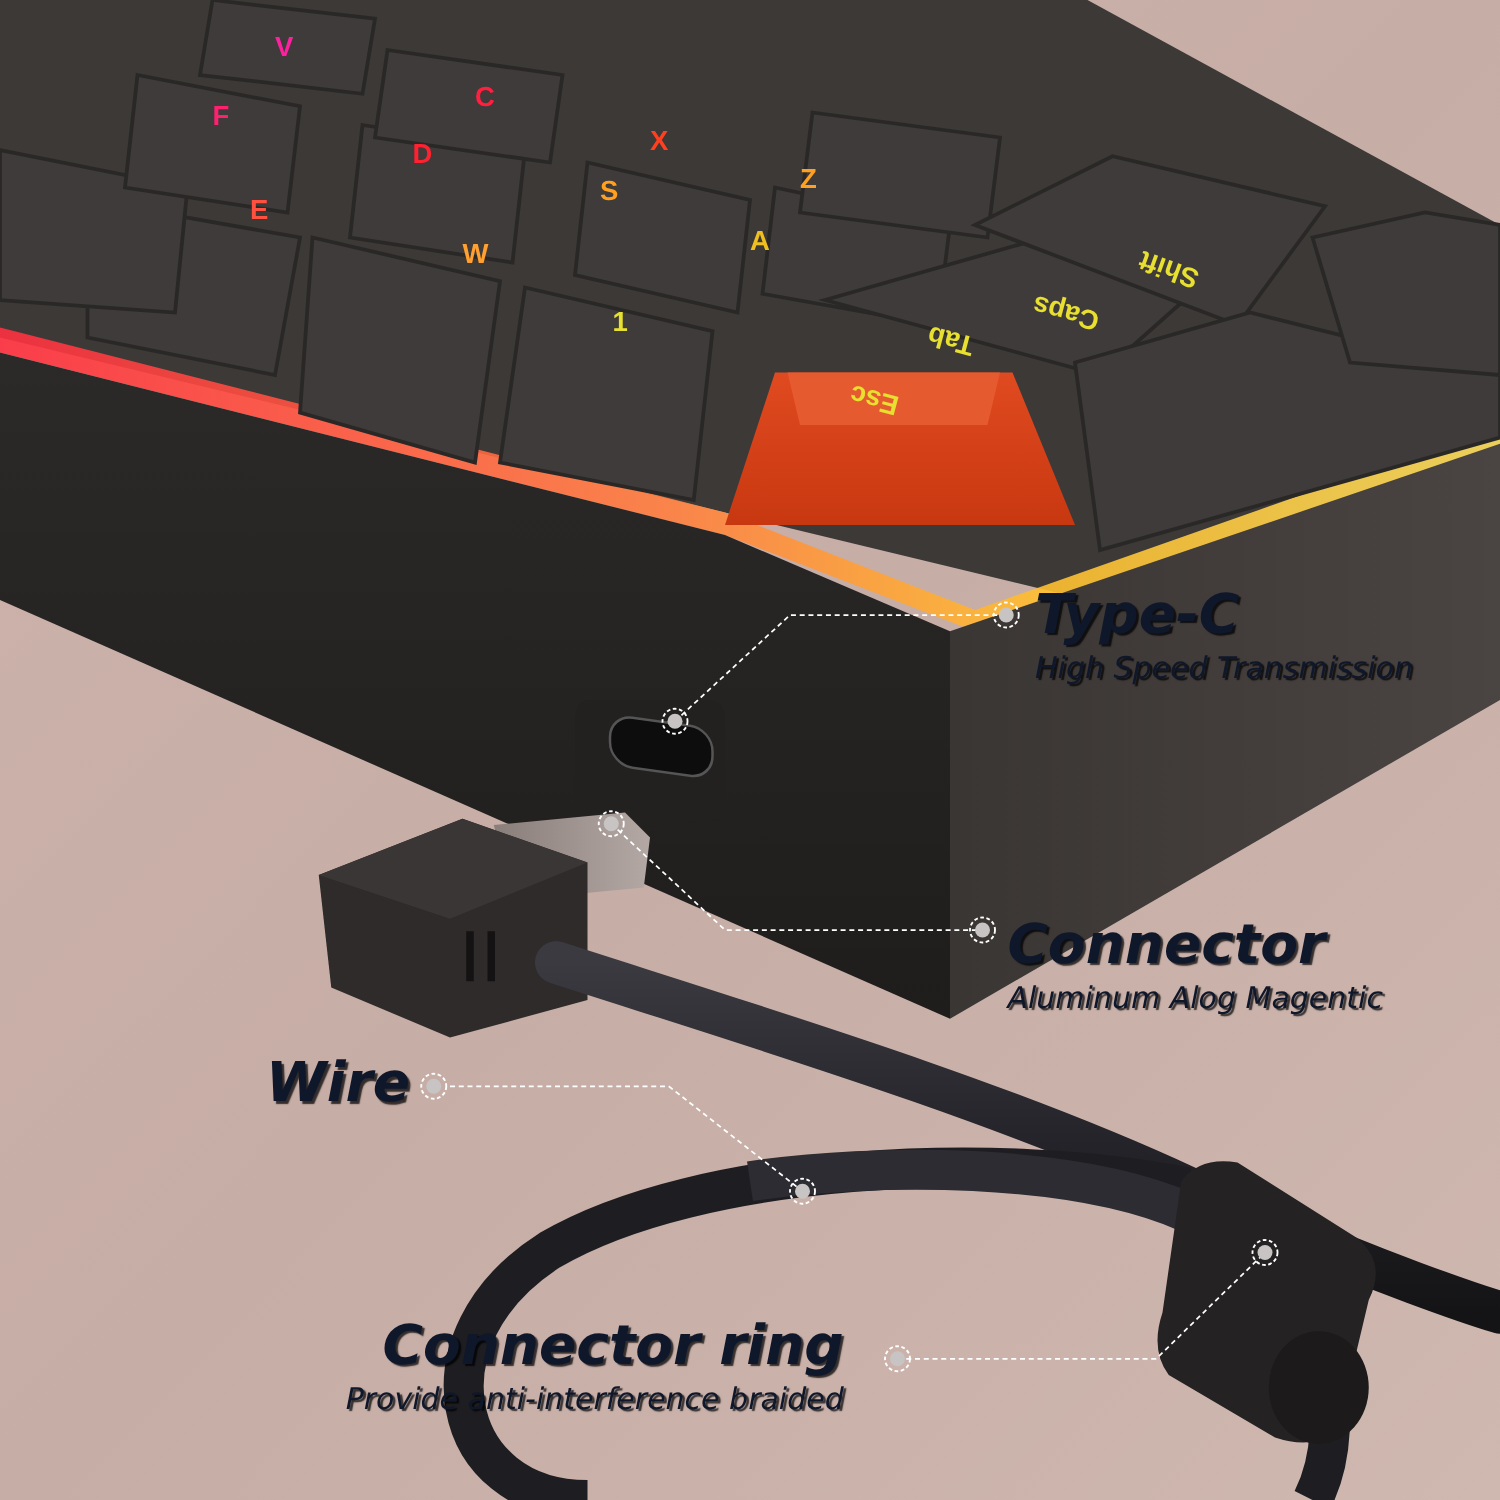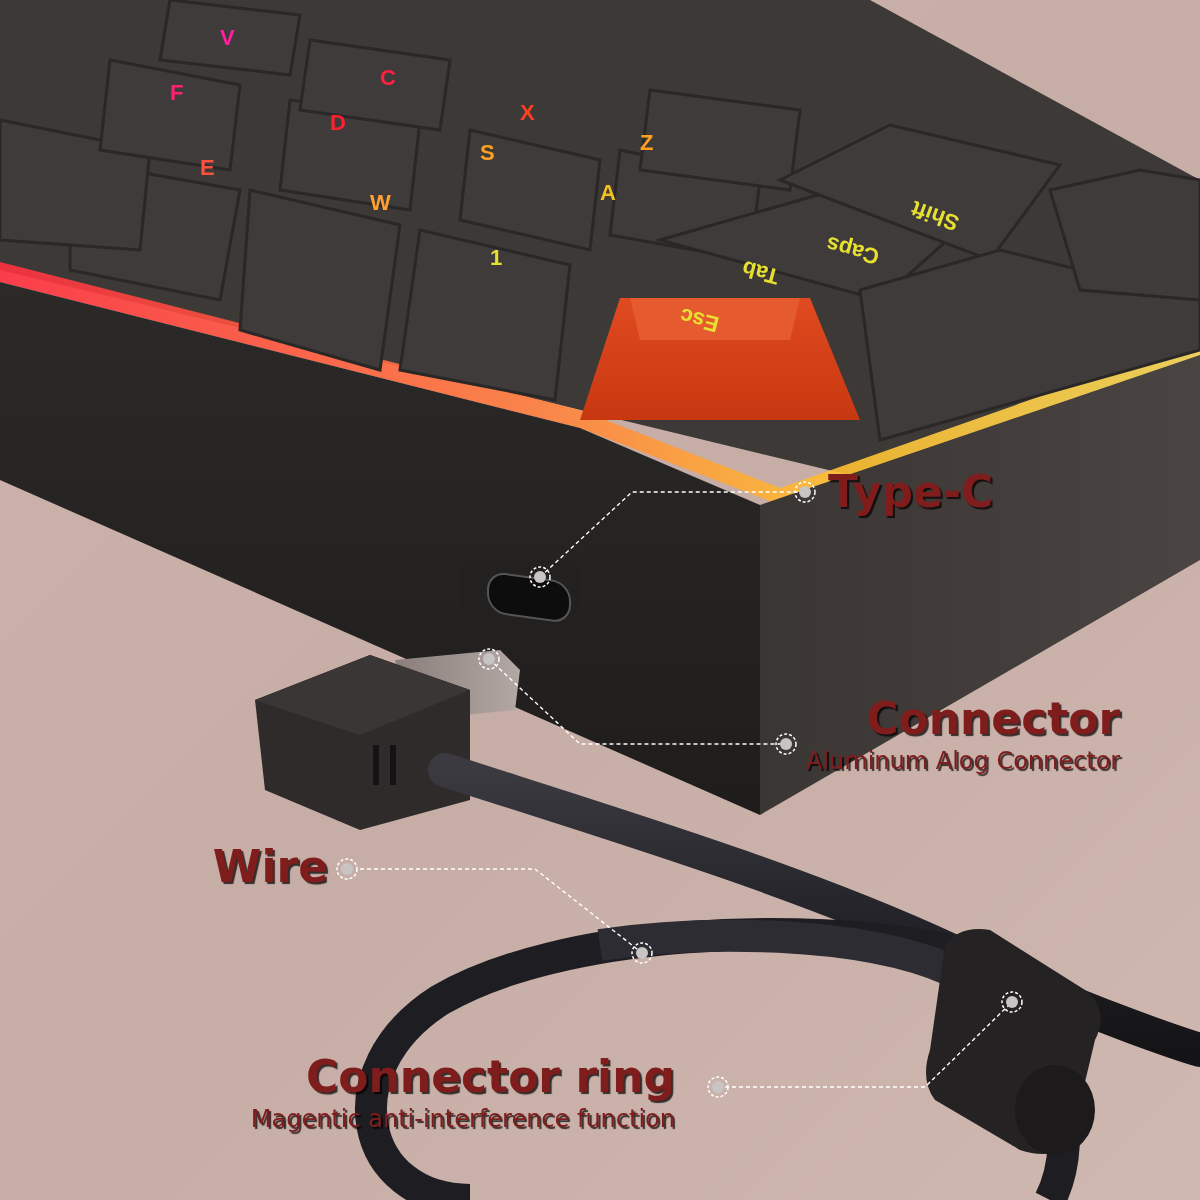--- a/index.html
+++ b/index.html
@@ -1,20 +1,20 @@
 <!DOCTYPE html>
 <html><head>
 <meta charset="utf-8">
 <style>
   html,body{margin:0;padding:0;}
   body{width:1200px;height:1200px;overflow:hidden;position:relative;
     font-family:"DejaVu Sans","Liberation Sans",sans-serif;
     background:#c9b2ac;}
   .scene{position:absolute;inset:0;}
-  .label{position:absolute;color:#7f1d1d;text-shadow:2px 2px 1px rgba(0,0,0,0.75);}
+  .label{position:absolute;color:#0f172a;text-shadow:2px 2px 1px rgba(0,0,0,0.75);font-style:italic;}
   .title{font-weight:bold;font-size:44px;line-height:1;letter-spacing:0px;}
   .sub{font-size:24px;line-height:1.2;margin-top:6px;}
   .right{text-align:right;}
 </style>
 </head>
 <body>
 
 <div class="scene">
 <svg width="1200" height="1200" viewBox="0 0 1200 1200" style="position:absolute;left:0;top:0;">
   <defs>
@@ -151,28 +151,29 @@
       <circle cx="347" cy="869" r="6"></circle>
       <circle cx="642" cy="953" r="6"></circle>
       <circle cx="718" cy="1087" r="6"></circle>
       <circle cx="1012" cy="1002" r="6"></circle>
     </g>
   </g>
 </svg>
 
 <div class="label" style="left:828px;top:470px;">
   <div class="title">Type-C</div>
+  <div class="sub">High Speed Transmission</div>
 </div>
 
-<div class="label" style="left:806px;top:697px;text-align:right;">
+<div class="label" style="left:806px;top:734px;">
   <div class="title">Connector</div>
-  <div class="sub">Aluminum Alog Connector</div>
+  <div class="sub">Aluminum Alog Magentic</div>
 </div>
 
 <div class="label right" style="right:872px;top:845px;">
   <div class="title">Wire</div>
 </div>
 
 <div class="label right" style="right:525px;top:1055px;">
   <div class="title" style="white-space:nowrap;">Connector ring</div>
-  <div class="sub" style="white-space:nowrap;">Magentic anti-interference function</div>
+  <div class="sub" style="white-space:nowrap;">Provide anti-interference braided</div>
 </div>
 </div>
 
 </body></html>

